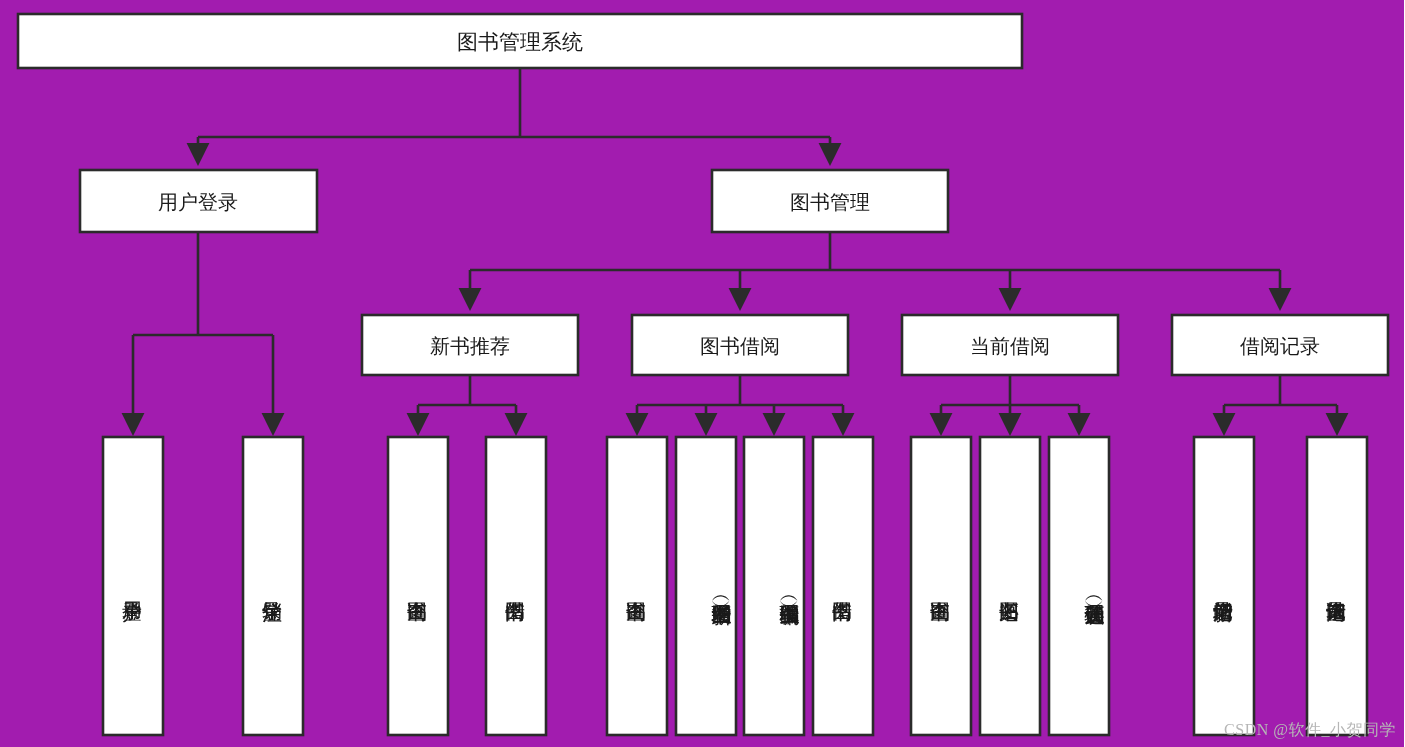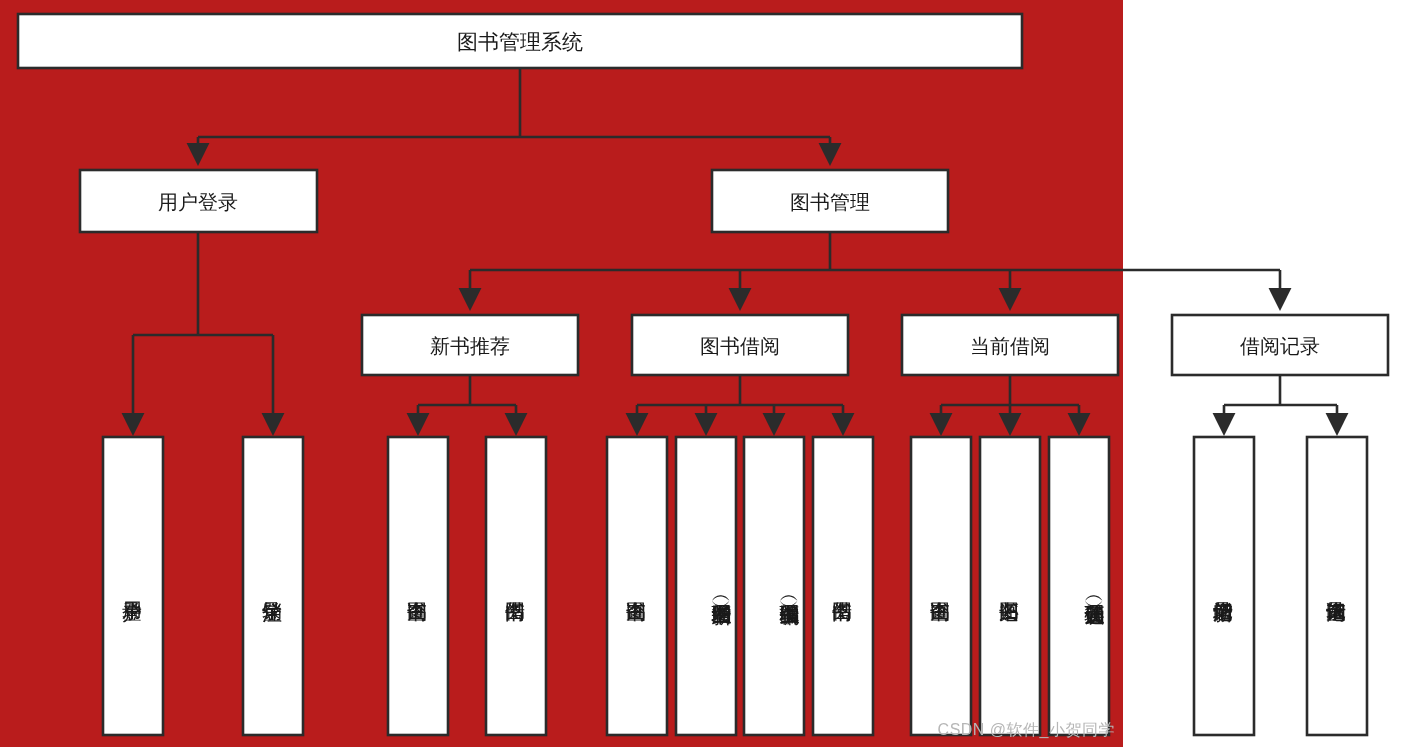--- a/index.html
+++ b/index.html
@@ -1,27 +1,27 @@
 <!DOCTYPE html>
 <html><head>
 <meta charset="utf-8">
 <style>
   html,body{margin:0;padding:0;background:#ffffff;}
   body{width:1405px;height:747px;overflow:hidden;font-family:"Liberation Sans","DejaVu Sans",sans-serif;}
-  #diagram-root{position:relative;width:1123px;height:747px;background:#b91c1c;}
+  #diagram-root{position:relative;width:1404px;height:747px;background:#a21caf;}
   svg.canvas{position:absolute;top:0;left:0;width:1405px;height:747px;}
   .node-box{fill:#ffffff;stroke:#2b2b2b;stroke-width:2.6;}
   .edge{stroke:#2b2b2b;stroke-width:2.6;fill:none;}
   .node-label{font-family:"Liberation Sans","DejaVu Sans",sans-serif;fill:#1a1a1a;}
   .lvl1{font-size:21px;}
   .lvl2{font-size:20px;}
   .lvl3{font-size:20px;}
   .leaf-label{font-size:20px;}
   .watermark{position:absolute;right:8px;bottom:6px;font-size:16px;color:#b6b6b6;
-    font-family:Liberation Sans, sans-serif;letter-spacing:.5px;white-space:nowrap;}
+    font-family:Liberation Serif, serif;letter-spacing:.5px;white-space:nowrap;}
   .vtext{writing-mode:vertical-rl;text-orientation:upright;}
 </style>
 </head>
 <body>
 
 <div id="diagram-root">
 
   <svg class="canvas" viewBox="0 0 1405 747" xmlns="http://www.w3.org/2000/svg">
     <defs>
       <marker id="arrow" viewBox="0 0 12 12" refX="10" refY="6" markerWidth="9" markerHeight="9" orient="auto-start-reverse">

